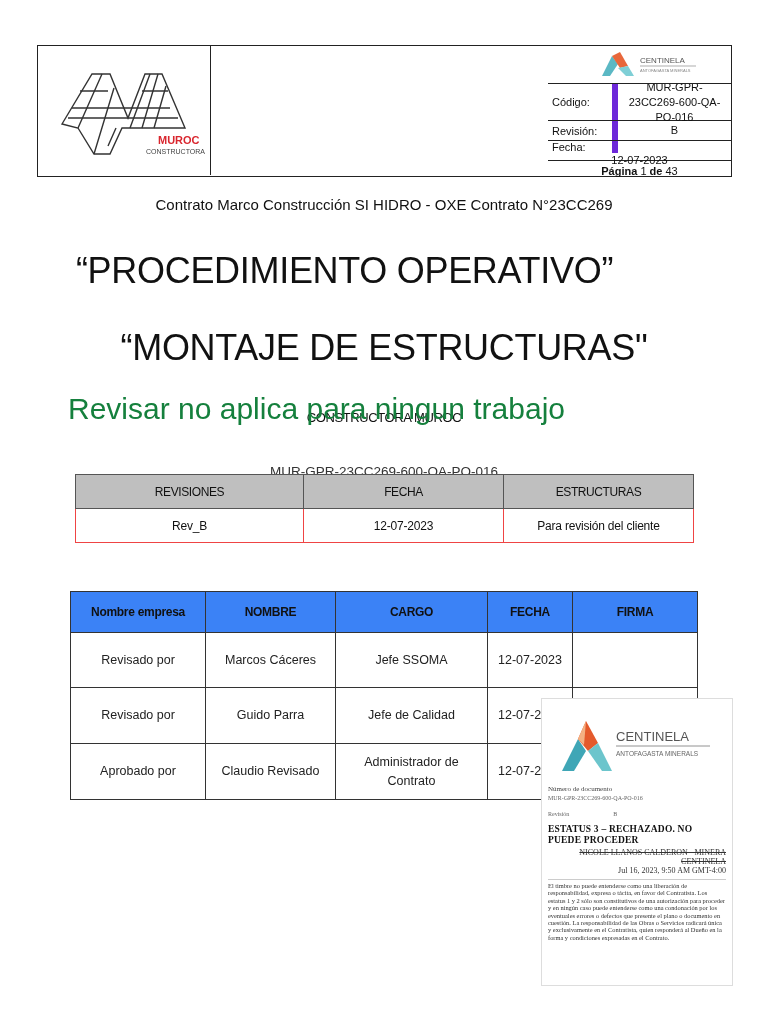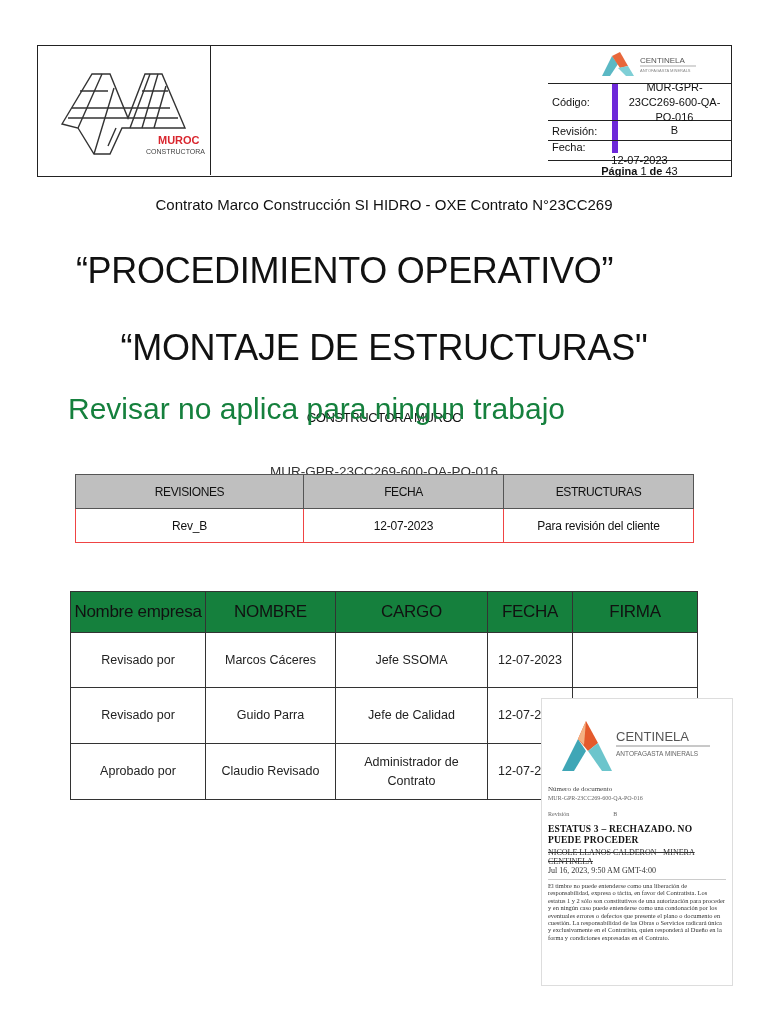--- a/index.html
+++ b/index.html
@@ -28,33 +28,33 @@
   .docnum { left:0; width:768px; top:464px; text-align:center; font-size:13.5px; color:#333; }
 
   
   table { border-collapse:collapse; }
   .rev { left:75px; top:474px; width:619px; }
   .rev th { background:#bfbfbf; font-weight:normal; font-size:12px; height:31px; border:1px solid #555; letter-spacing:-0.4px; }
   .rev td { font-size:12px; height:31px; border:1px solid #ef4444; text-align:center; letter-spacing:-0.2px; }
 
   
   .appr { left:70px; top:591px; width:628px; }
-  .appr th { background:#15803d; font-weight:normal; font-size:17px; height:38px; border:1px solid #333; letter-spacing:-0.3px; }
+  .appr th { background:#3b82f6; font-weight:bold; font-size:12px; height:38px; border:1px solid #333; letter-spacing:-0.3px; }
   .appr td { font-size:12.5px; border:1px solid #333; text-align:center; color:#222; line-height:19px; }
 
   .sign { display:inline-block; }
 
   
   .stamp { left:541px; top:698px; width:192px; height:288px; background:#fff; border:1px solid #ddd; box-sizing:border-box; }
   .stamp .slogo { position:relative; height:86px; }
   .stamp .sbody { font-family:"Liberation Serif", serif; padding:0 6px; }
   .stamp .lbl { font-size:7px; color:#444; line-height:9px; }
   .stamp .small { font-size:6px; color:#666; line-height:8px; }
   .stamp .status { font-size:9.5px; font-weight:bold; line-height:11px; letter-spacing:0.2px; }
-  .stamp .who { font-size:8px; line-height:9px; color:#333; }
+  .stamp .who { font-size:8px; line-height:9px; color:#333;text-align:right; }
   .stamp .disc { font-size:6.4px; line-height:7.4px; color:#333; margin-top:4px; border-top:1px solid #ccc; padding-top:2px; }
 </style>
 </head>
 <body>
 
 <div class="abs hdr">
   <div class="logo-cell">
     <svg width="160" height="129" viewBox="0 0 160 129">
       <g fill="none" stroke="#333" stroke-width="1.4">
         <path d="M12 78 L42 28 L60 28 L78 72 L95 28 L112 28 L135 82 L72 82 L60 108 L44 108 L28 82 Z"></path>

